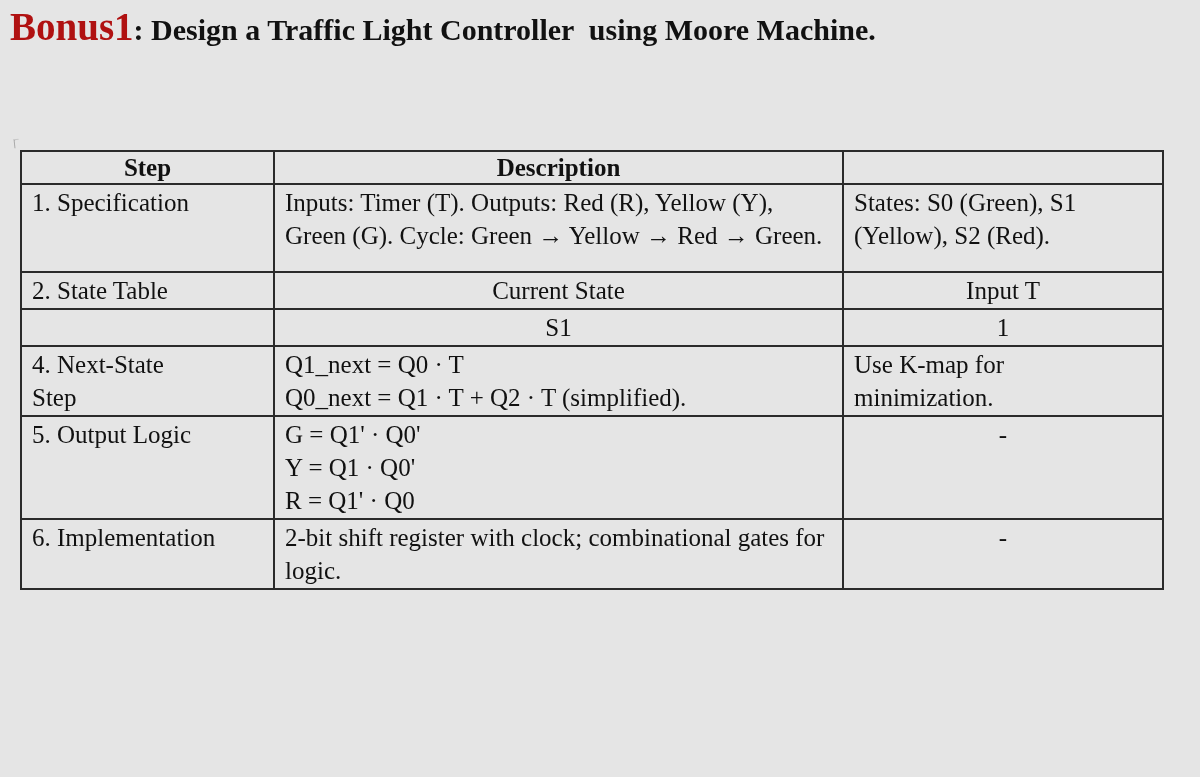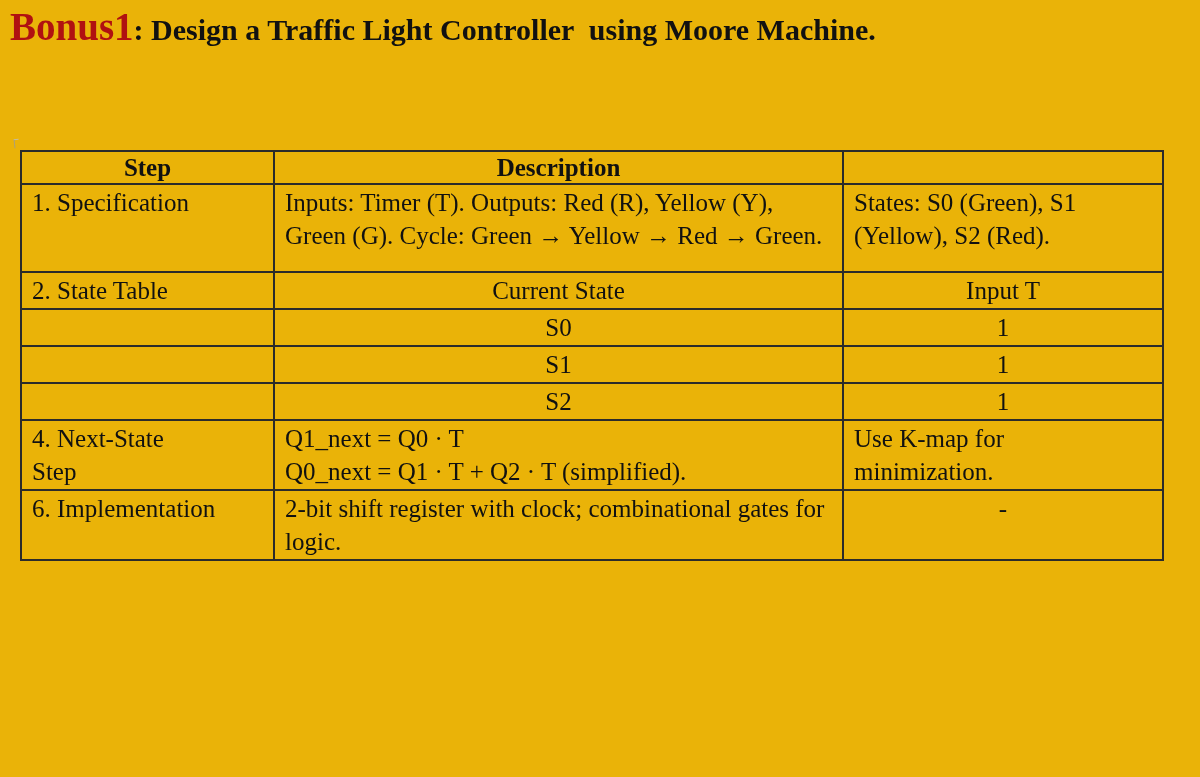--- a/index.html
+++ b/index.html
@@ -7,21 +7,21 @@
   body {
     width: 1200px; height: 777px;
     background: #ffffff;
     font-family: "Liberation Serif", "DejaVu Serif", serif;
     color: #111111;
   }
   .page {
     position: relative;
     width: 1200px; height: 777px;
     overflow: hidden;
-    background: #eab308;
+    background: #e5e5e5;
   }
 
   
   .title {
     position: absolute;
     left: 10px; top: 4px;
     white-space: pre-wrap;
   }
   .title .prefix {
     color: #b01111;
@@ -110,54 +110,53 @@
       <td>Inputs: Timer (T). Outputs: Red (R), Yellow (Y), Green (G). Cycle: Green → Yellow → Red → Green.</td>
       <td>States: S0 (Green), S1 (Yellow), S2 (Red).</td>
     </tr>
 
     <tr class="r-st">
       <td>2. State Table</td>
       <td class="c-center">Current State</td>
       <td class="c-center">Input T</td>
     </tr>
 
-    <tr class="r-s0">
-      <td></td>
-      <td class="c-center">S0</td>
-      <td class="c-center">1</td>
-    </tr>
 
     <tr class="r-s1">
       <td></td>
       <td class="c-center">S1</td>
       <td class="c-center">1</td>
     </tr>
 
-    <tr class="r-s2">
-      <td></td>
-      <td class="c-center">S2</td>
-      <td class="c-center">1</td>
-    </tr>
 
 
     <tr class="r-ns">
       <td>
         <div>4. Next-State</div>
         <div>Step</div>
       </td>
       <td>
         <div>Q1_next = Q0 · T</div>
         <div>Q0_next = Q1 · T + Q2 · T (simplified).</div>
       </td>
       <td>
         <div>Use K-map for</div>
         <div>minimization.</div>
       </td>
     </tr>
 
+    <tr class="r-out">
+      <td>5. Output Logic</td>
+      <td>
+        <div>G = Q1' · Q0'</div>
+        <div>Y = Q1 · Q0'</div>
+        <div>R = Q1' · Q0</div>
+      </td>
+      <td class="c-center">-</td>
+    </tr>
 
     <tr class="r-impl">
       <td>6. Implementation</td>
       <td>2-bit shift register with clock; combinational gates for logic.</td>
       <td class="c-center">-</td>
     </tr>
   </tbody>
     </table>
 
 </div>

